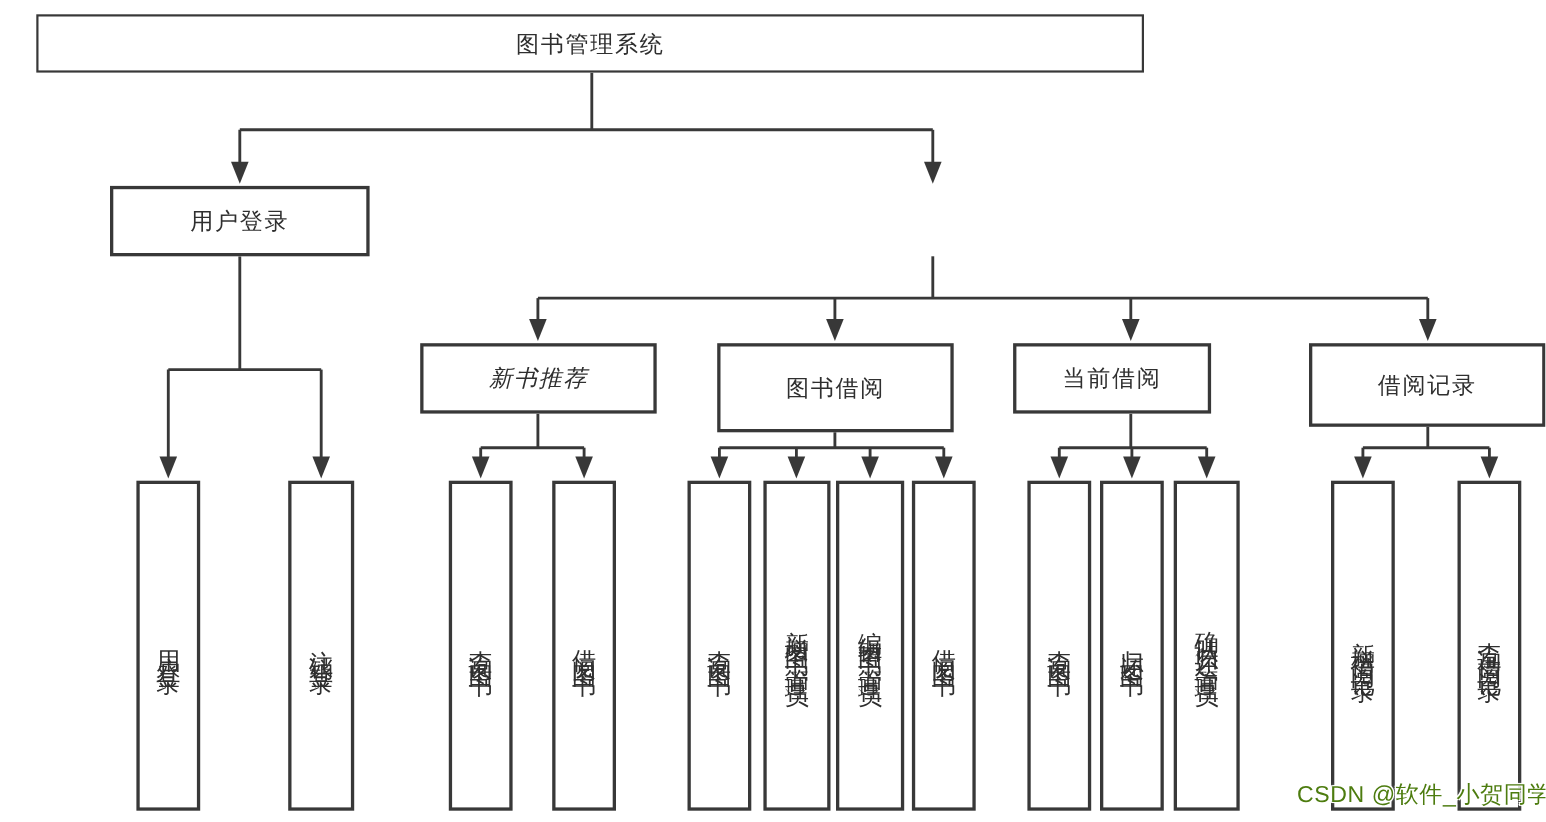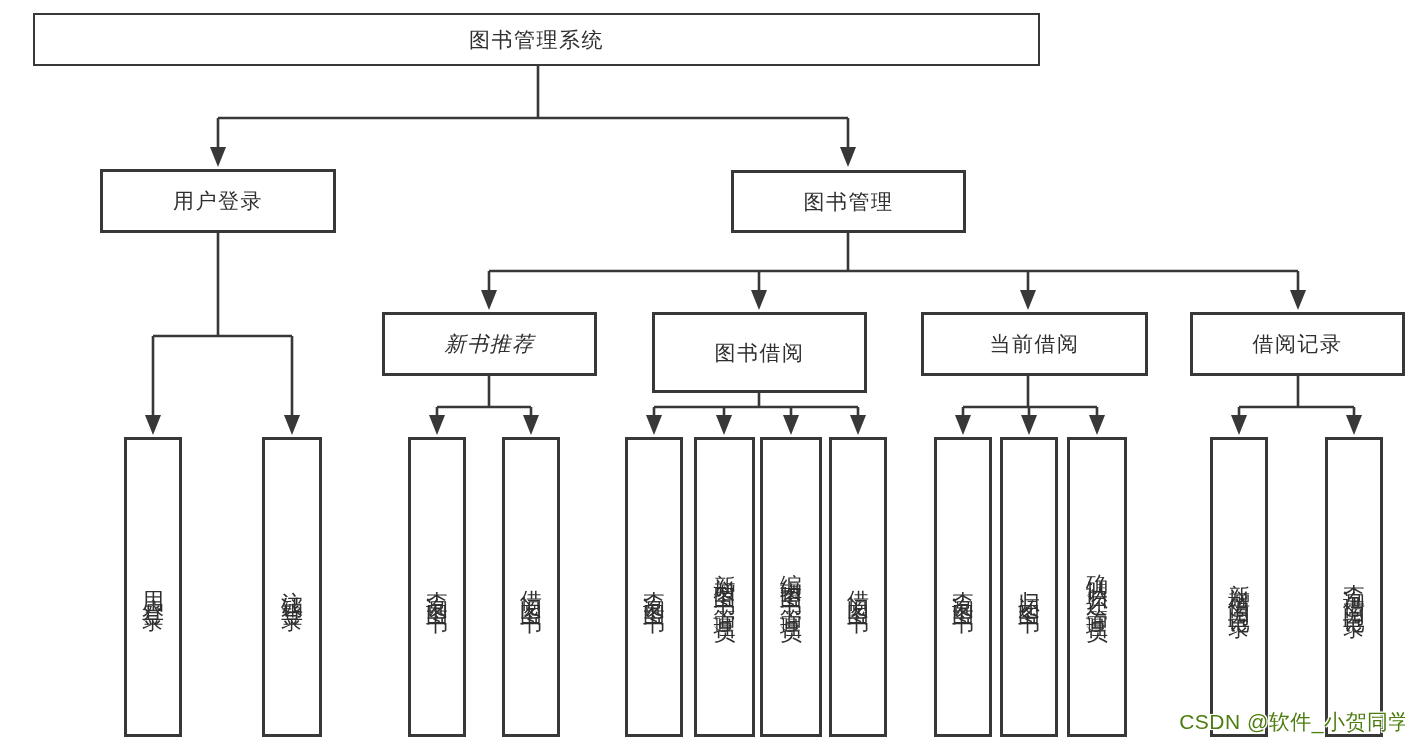--- a/index.html
+++ b/index.html
@@ -30,22 +30,22 @@
     font-size:22px;
     letter-spacing:7px;
     line-height:1;
   }
   
   #box-root{left:14px;top:13px;width:1007px;height:53px;}
   #box-user-login{left:81px;top:169px;width:236px;height:64px;}
   #box-book-mgmt{left:712px;top:170px;width:235px;height:63px;}
   #box-new-rec{left:363px;top:312px;width:215px;height:64px;font-style:italic;}
   #box-borrow{left:633px;top:312px;width:215px;height:81px;}
-  #box-current{left:902px;top:312px;width:227px;height:64px;}
-  #box-records{left:1171px;top:312px;width:215px;height:64px;}
+  #box-current{left:902px;top:312px;width:180px;height:64px;}
+  #box-records{left:1171px;top:312px;width:215px;height:76px;}
   #leaf-ul-login{left:105px;top:437px;width:58px;height:300px;}
   #leaf-ul-logout{left:243px;top:437px;width:60px;height:300px;}
   #leaf-nr-query{left:389px;top:437px;width:58px;height:300px;}
   #leaf-nr-borrow{left:483px;top:437px;width:58px;height:300px;}
   #leaf-bb-query{left:606px;top:437px;width:58px;height:300px;}
   #leaf-bb-add{left:675px;top:437px;width:61px;height:300px;}
   #leaf-bb-edit{left:741px;top:437px;width:62px;height:300px;}
   #leaf-bb-borrow{left:810px;top:437px;width:58px;height:300px;}
   #leaf-cb-query{left:915px;top:437px;width:58px;height:300px;}
   #leaf-cb-return{left:981px;top:437px;width:58px;height:300px;}
@@ -120,21 +120,20 @@
       <polygon points="1070,415 1086,415 1078,435" fill="#383838"></polygon>
       <line x1="1220" y1="407" x2="1220" y2="423" stroke="#383838" stroke-width="2.6"></line>
       <polygon points="1212,415 1228,415 1220,435" fill="#383838"></polygon>
       <line x1="1335" y1="407" x2="1335" y2="423" stroke="#383838" stroke-width="2.6"></line>
       <polygon points="1327,415 1343,415 1335,435" fill="#383838"></polygon>
     </svg>
 
   <div class="node root" id="box-root">图书管理系统</div>
 
   <div class="node" id="box-user-login">用户登录</div>
-  <div class="node" id="box-book-mgmt">图书管理</div>
 
   <div class="node" id="box-new-rec">新书推荐</div>
   <div class="node" id="box-borrow">图书借阅</div>
   <div class="node" id="box-current">当前借阅</div>
   <div class="node" id="box-records">借阅记录</div>
 
   <div class="node v" id="leaf-ul-login">用户登录</div>
   <div class="node v" id="leaf-ul-logout">注销登录</div>
 
   <div class="node v" id="leaf-nr-query">查询图书</div>

